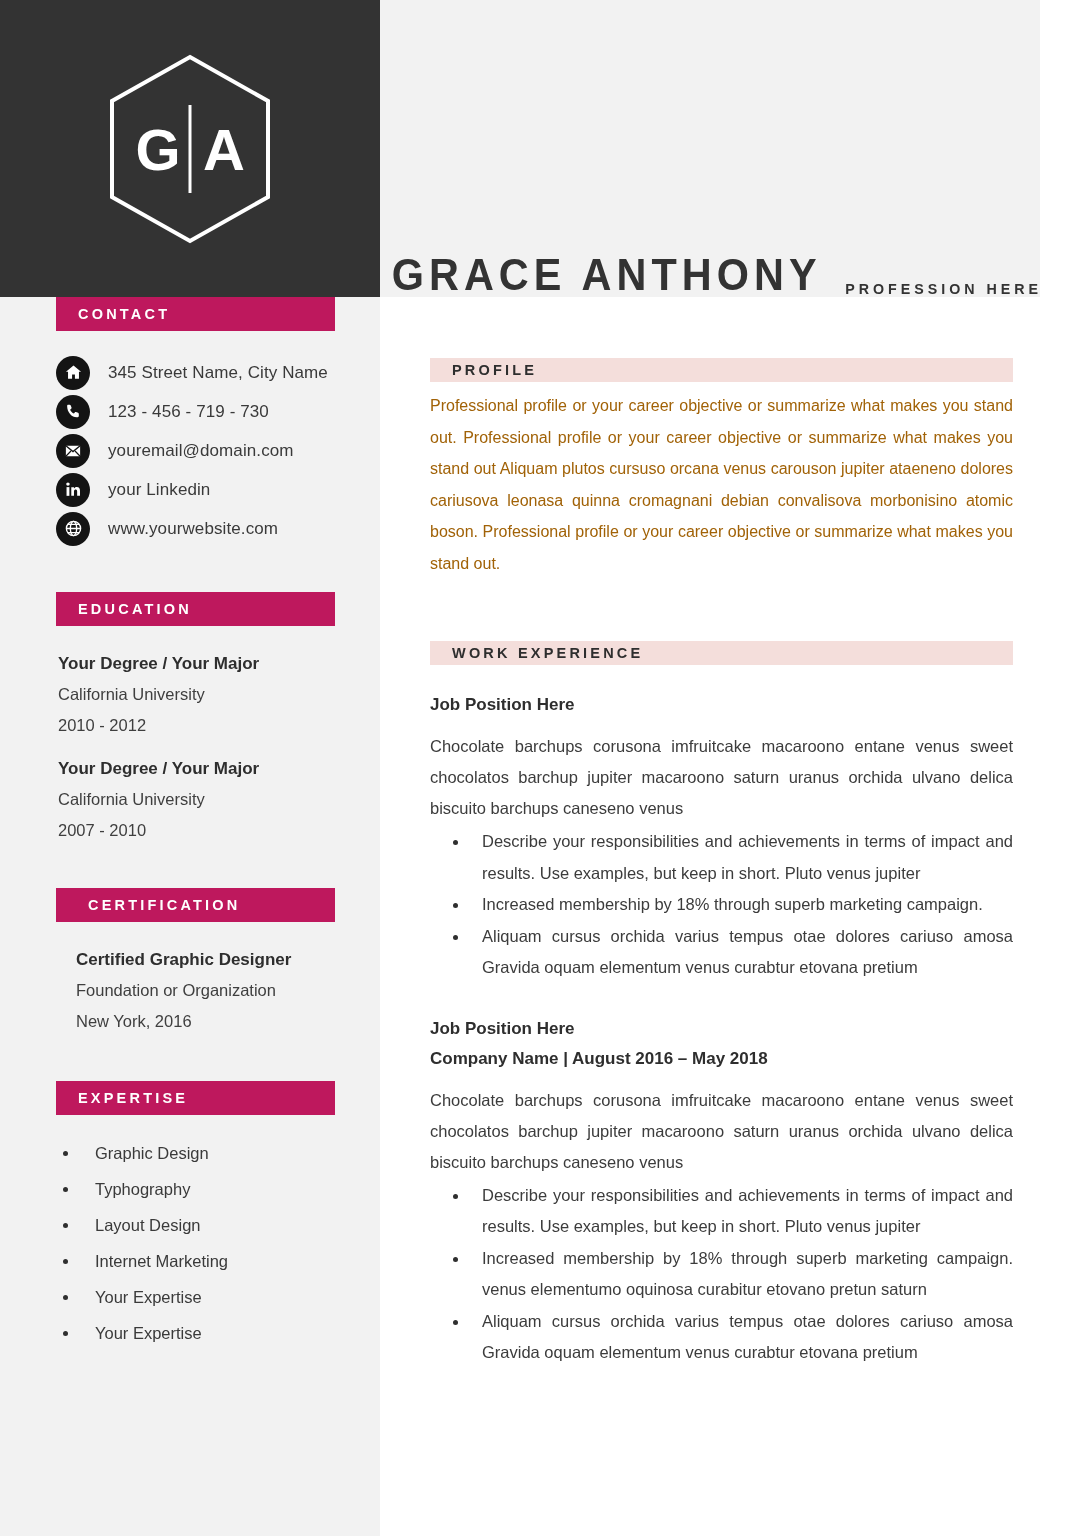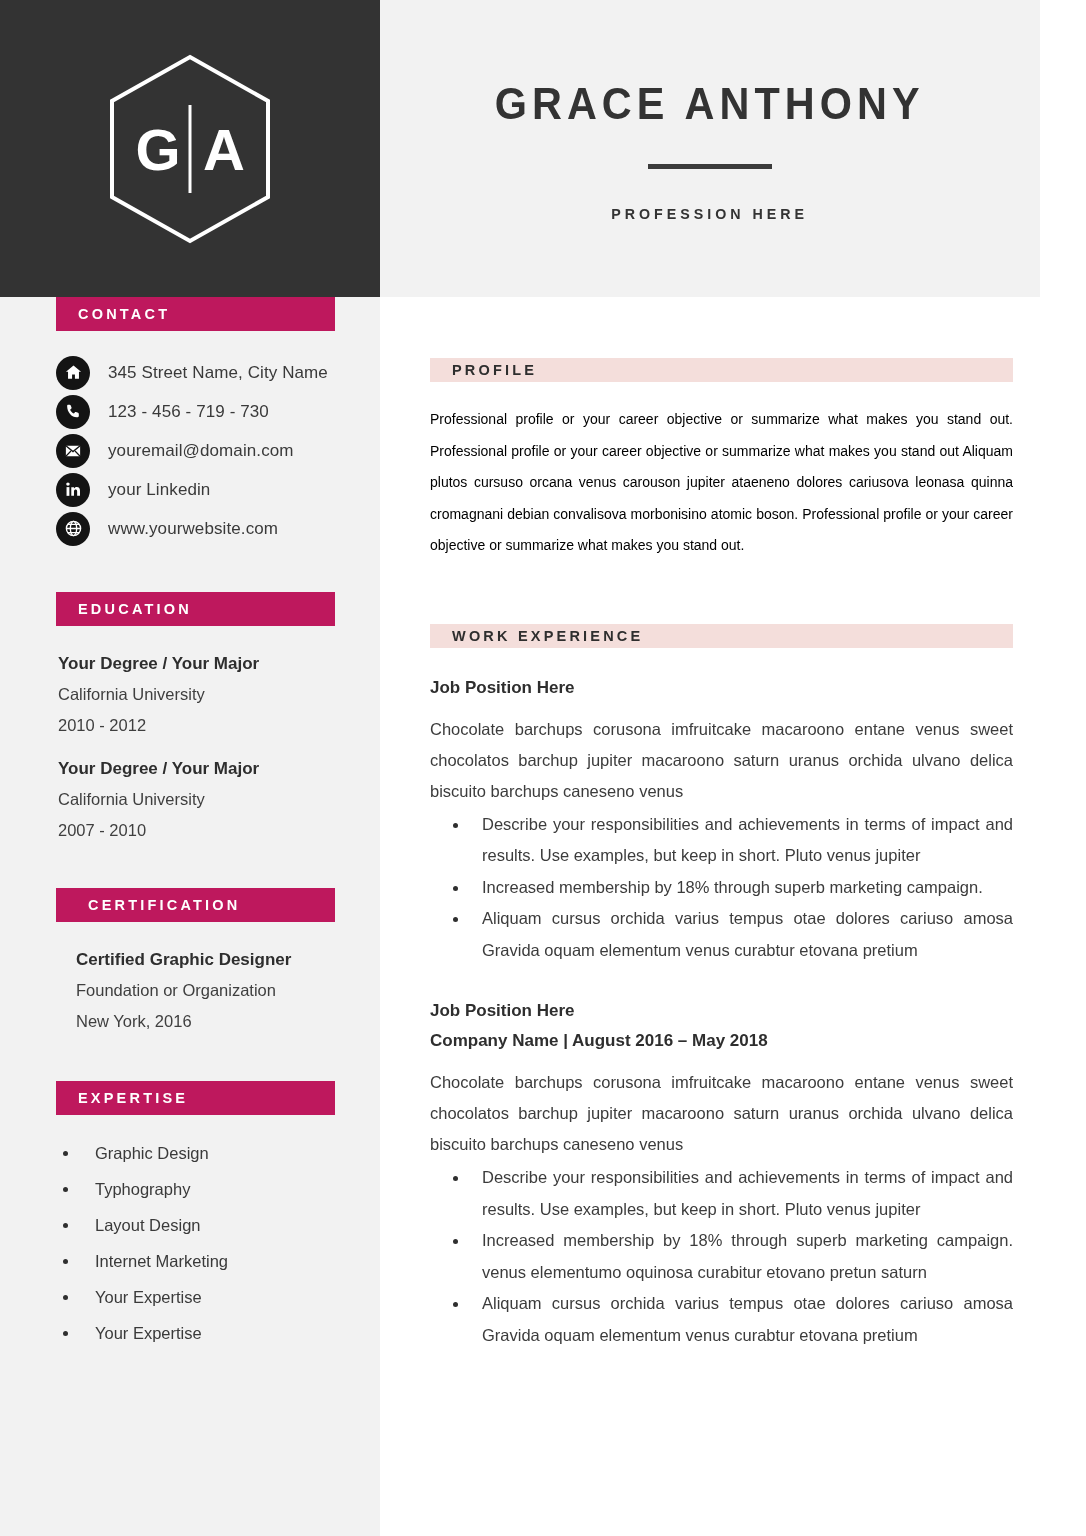--- a/index.html
+++ b/index.html
@@ -41,22 +41,21 @@
     display: flex;
     align-items: center;
     justify-content: center;
   }
   .header-right {
     position: absolute;
     left: 380px; top: 0;
     width: 660px; height: 297px;
     background: #f2f2f2;
     display: flex;
-    flex-direction: column;
-    align-items: center;
+    align-items: flex-end;
     justify-content: center;
   }
 
   .logo-hex { width: 170px; height: 192px; display: block; }
 
   .name-title {
     font-size: 45px;
     font-weight: bold;
     letter-spacing: 5.5px;
     color: #333333;
@@ -187,24 +186,24 @@
     padding-left: 22px;
   }
   .sec-bar-pink span {
     color: #2e2e2e;
     font-size: 14.5px;
     font-weight: bold;
     letter-spacing: 3.2px;
   }
 
   .profile-text {
-    margin-top: 22px;
-    font-size: 14px;
+    margin-top: 8px;
+    font-size: 16px;
     line-height: 31.5px;
-    color: #000000;
+    color: #a16207;
     text-align: justify;
   }
 
   .work-wrap { margin-top: 62px; }
 
   .job { margin-top: 25px; }
   .job-pos {
     font-size: 17px;
     font-weight: bold;
     color: #2e2e2e;

